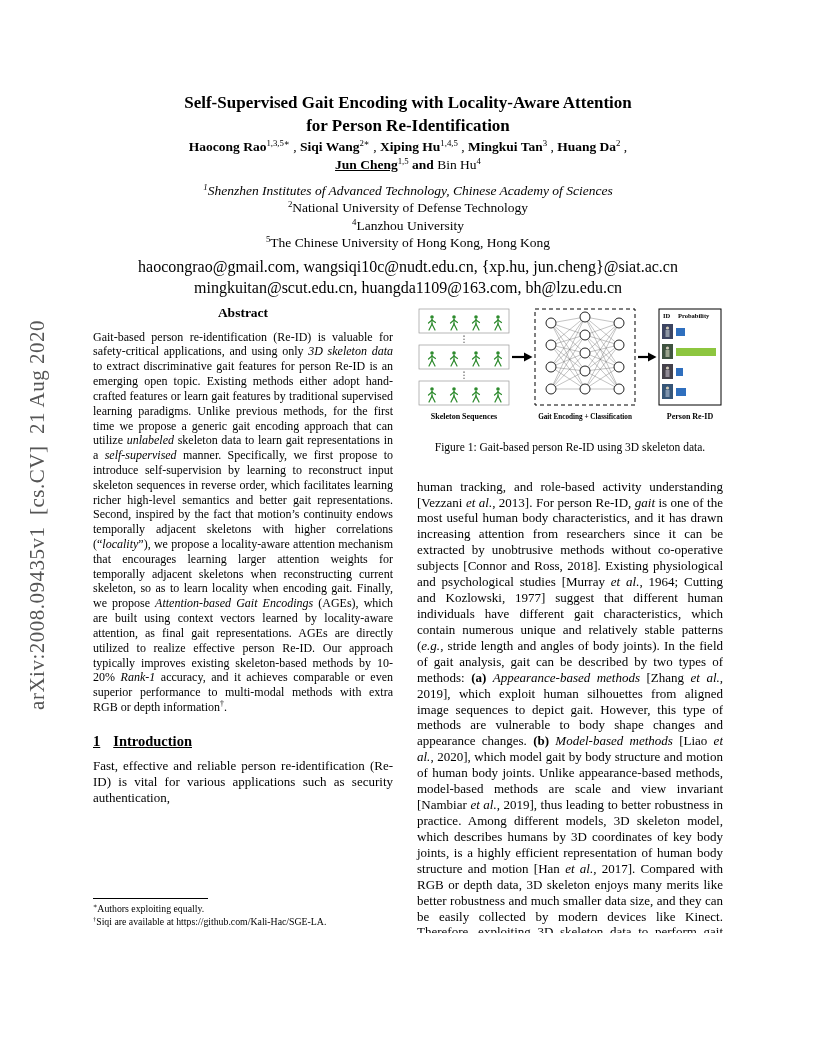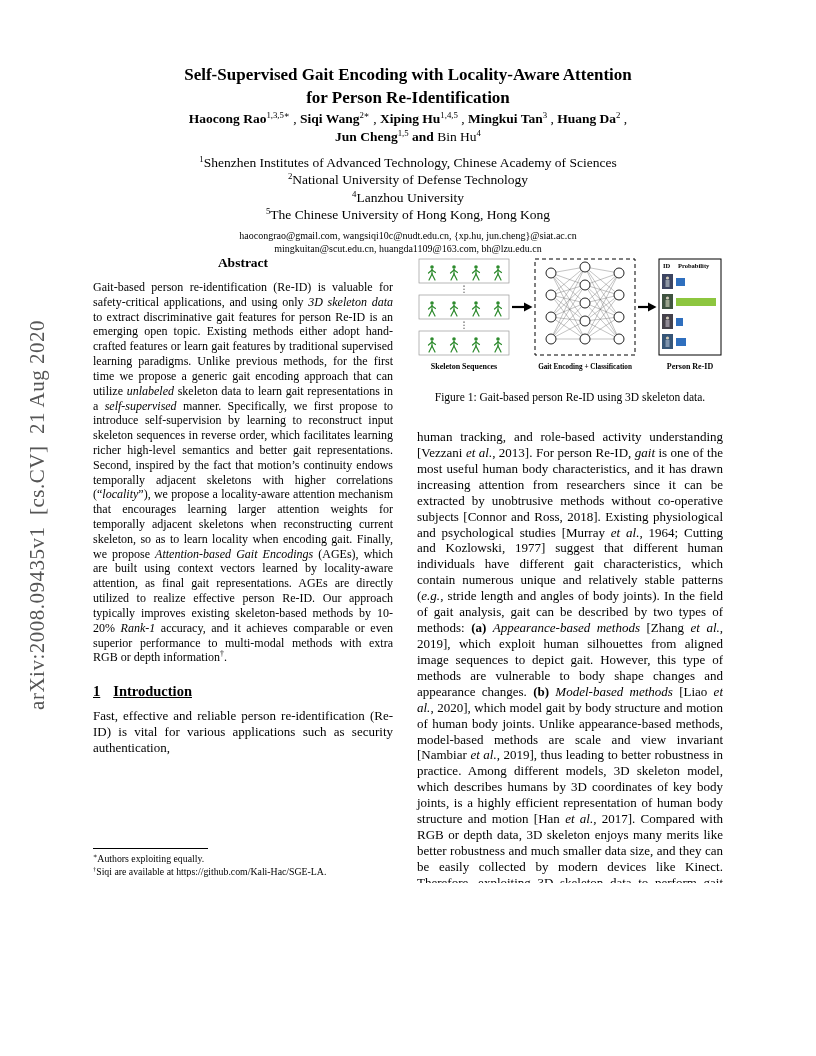--- a/index.html
+++ b/index.html
@@ -17,52 +17,52 @@
   .watermark {
     position: absolute;
     top: 515px;
     left: 37px;
     transform: translate(-50%, -50%) rotate(-90deg);
     white-space: pre;
     font-size: 21px;
     color: #555;
     letter-spacing: 0.5px;
   }
-  .content { padding: 64px 93px 0 93px; }
+  .content { padding: 92px 93px 0 93px; }
   .title {
     margin: 0;
     font-size: 17px;
     font-weight: bold;
     text-align: center;
     line-height: 1.35;
   }
   .authors {
     text-align: center;
     font-size: 13.5px;
     margin-top: 0;
     line-height: 1.3;
   }
   .authors.second { margin-top: 1px; }
   sup { font-size: 65%; line-height: 0; vertical-align: super; }
   .affil {
     text-align: center;
     font-size: 13.5px;
     line-height: 1.28;
   }
-  .affil.first { margin-top: 8px; }
+  .affil.first { margin-top: 8px; font-style: italic; }
   .emails {
     text-align: center;
-    font-size: 10px;
+    font-size: 16px;
     line-height: 1.3;
   }
   .emails.first { margin-top: 6px; }
   .columns {
     display: flex;
     gap: 24px;
-    margin-top: 0;
+    margin-top: 6px;
     height: 628px;
     overflow: hidden;
   }
   .col {
     width: 306px;
     display: flex;
     flex-direction: column;
   }
   .abstract-heading {
     text-align: center;
@@ -114,21 +114,21 @@
   <div class="watermark">arXiv:2008.09435v1  [cs.CV]  21 Aug 2020</div>
 
   <div class="content">
 
     <h1 class="title">
       <span>Self-Supervised Gait Encoding with Locality-Aware Attention</span><br>
       <span>for Person Re-Identification</span>
     </h1>
 
     <div class="authors"><span style="font-weight: bold;">Haocong Rao</span><sup>1,3,5∗</sup><span> , </span><span style="font-weight: bold;">Siqi Wang</span><sup>2∗</sup><span> , </span><span style="font-weight: bold;">Xiping Hu</span><sup>1,4,5</sup><span> , </span><span style="font-weight: bold;">Mingkui Tan</span><sup>3</sup><span> , </span><span style="font-weight: bold;">Huang Da</span><sup>2</sup><span> ,</span></div>
-    <div class="authors second"><span style="font-weight: bold;">Jun Cheng</span><sup>1,5</sup><span style="font-weight: bold;"> and </span><span style="font-weight: normal;">Bin Hu</span><sup>4</sup></div>
+    <div class="authors second"><span style="font-weight: bold; text-decoration: underline;">Jun Cheng</span><sup>1,5</sup><span style="font-weight: bold;"> and </span><span style="font-weight: normal;">Bin Hu</span><sup>4</sup></div>
 
     <div class="affil first"><sup>1</sup><span>Shenzhen Institutes of Advanced Technology, Chinese Academy of Sciences</span></div>
     <div class="affil"><sup>2</sup><span>National University of Defense Technology</span></div>
     <div class="affil"><sup>4</sup><span>Lanzhou University</span></div>
     <div class="affil"><sup>5</sup><span>The Chinese University of Hong Kong, Hong Kong</span></div>
 
     <div class="emails first">haocongrao@gmail.com, wangsiqi10c@nudt.edu.cn, {xp.hu, jun.cheng}@siat.ac.cn</div>
     <div class="emails">mingkuitan@scut.edu.cn, huangda1109@163.com, bh@lzu.edu.cn</div>
 
     <div class="columns">

